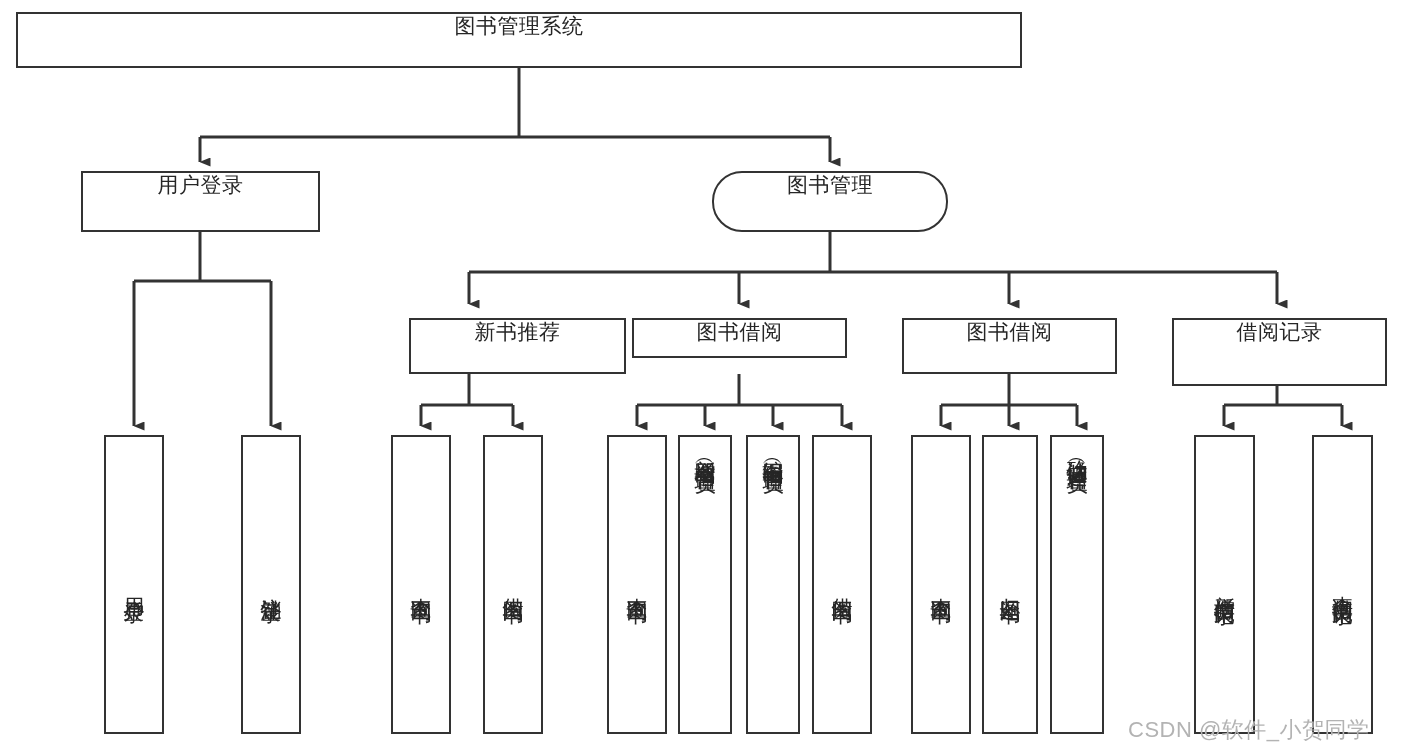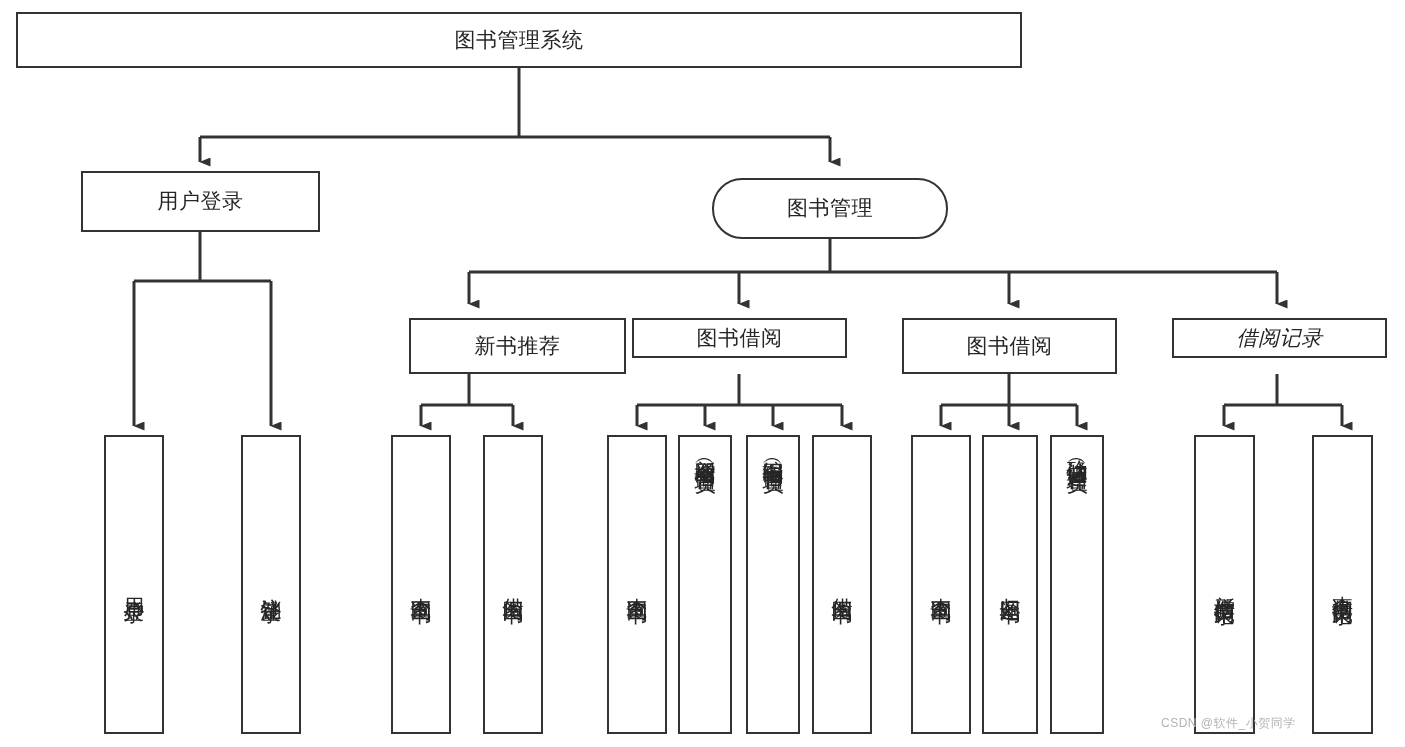--- a/index.html
+++ b/index.html
@@ -24,21 +24,20 @@
     top: 0;
     width: 1405px;
     height: 747px;
   }
   .node {
     position: absolute;
     box-sizing: border-box;
     border: 2px solid #333333;
     background: #ffffff;
     display: flex;
-    align-items: center;
     justify-content: center;
     color: #1a1a1a;
   }
   .node-label {
     font-size: 21px;
     line-height: 1.15;
     letter-spacing: 0.5px;
     white-space: nowrap;
     color: #262626;
   }
@@ -52,23 +51,23 @@
     align-items: flex-start;
     justify-content: center;
     padding-top: 6px;
   }
   .node.vertical.centered {
     align-items: center;
     padding-top: 0;
   }
   #watermark {
     position: absolute;
-    left: 1161px;
+    left: 1128px;
     top: 715px;
-    font-size: 12px;
+    font-size: 22px;
     color: #b3b3b3;
     white-space: nowrap;
     letter-spacing: 0.5px;
     pointer-events: none;
   }
 </style>
 </head>
 <body>
 
 <div id="diagram-root">
@@ -125,37 +124,37 @@
   </svg>
 
   <div class="node" style="left:16px; top:12px; width:1006px; height:56px;">
     <span class="node-label">图书管理系统</span>
   </div>
 
   <div class="node" style="left:81px; top:171px; width:239px; height:61px;">
     <span class="node-label">用户登录</span>
   </div>
 
-  <div class="node" style="left:712px; top:178px; width:236px; height:61px;border-radius:30px;">
+  <div class="node" style="left:712px; top:171px; width:236px; height:61px;border-radius:30px;">
     <span class="node-label">图书管理</span>
   </div>
 
   <div class="node" style="left:361px; top:318px; width:217px; height:56px;margin-left:48px;">
     <span class="node-label">新书推荐</span>
   </div>
 
   <div class="node" style="left:632px; top:318px; width:215px; height:40px;">
     <span class="node-label">图书借阅</span>
   </div>
 
   <div class="node" style="left:902px; top:318px; width:215px; height:56px;">
     <span class="node-label">图书借阅</span>
   </div>
 
-  <div class="node" style="left:1172px; top:318px; width:215px; height:40px;font-style:italic;">
+  <div class="node" style="left:1172px; top:318px; width:215px; height:68px;">
     <span class="node-label">借阅记录</span>
   </div>
 
   <div class="node vertical centered" style="left:104px; top:435px; width:60px; height:299px;">
     <span class="node-label">用户登录</span>
   </div>
 
   <div class="node vertical centered" style="left:241px; top:435px; width:60px; height:299px;">
     <span class="node-label">注销登录</span>
   </div>

